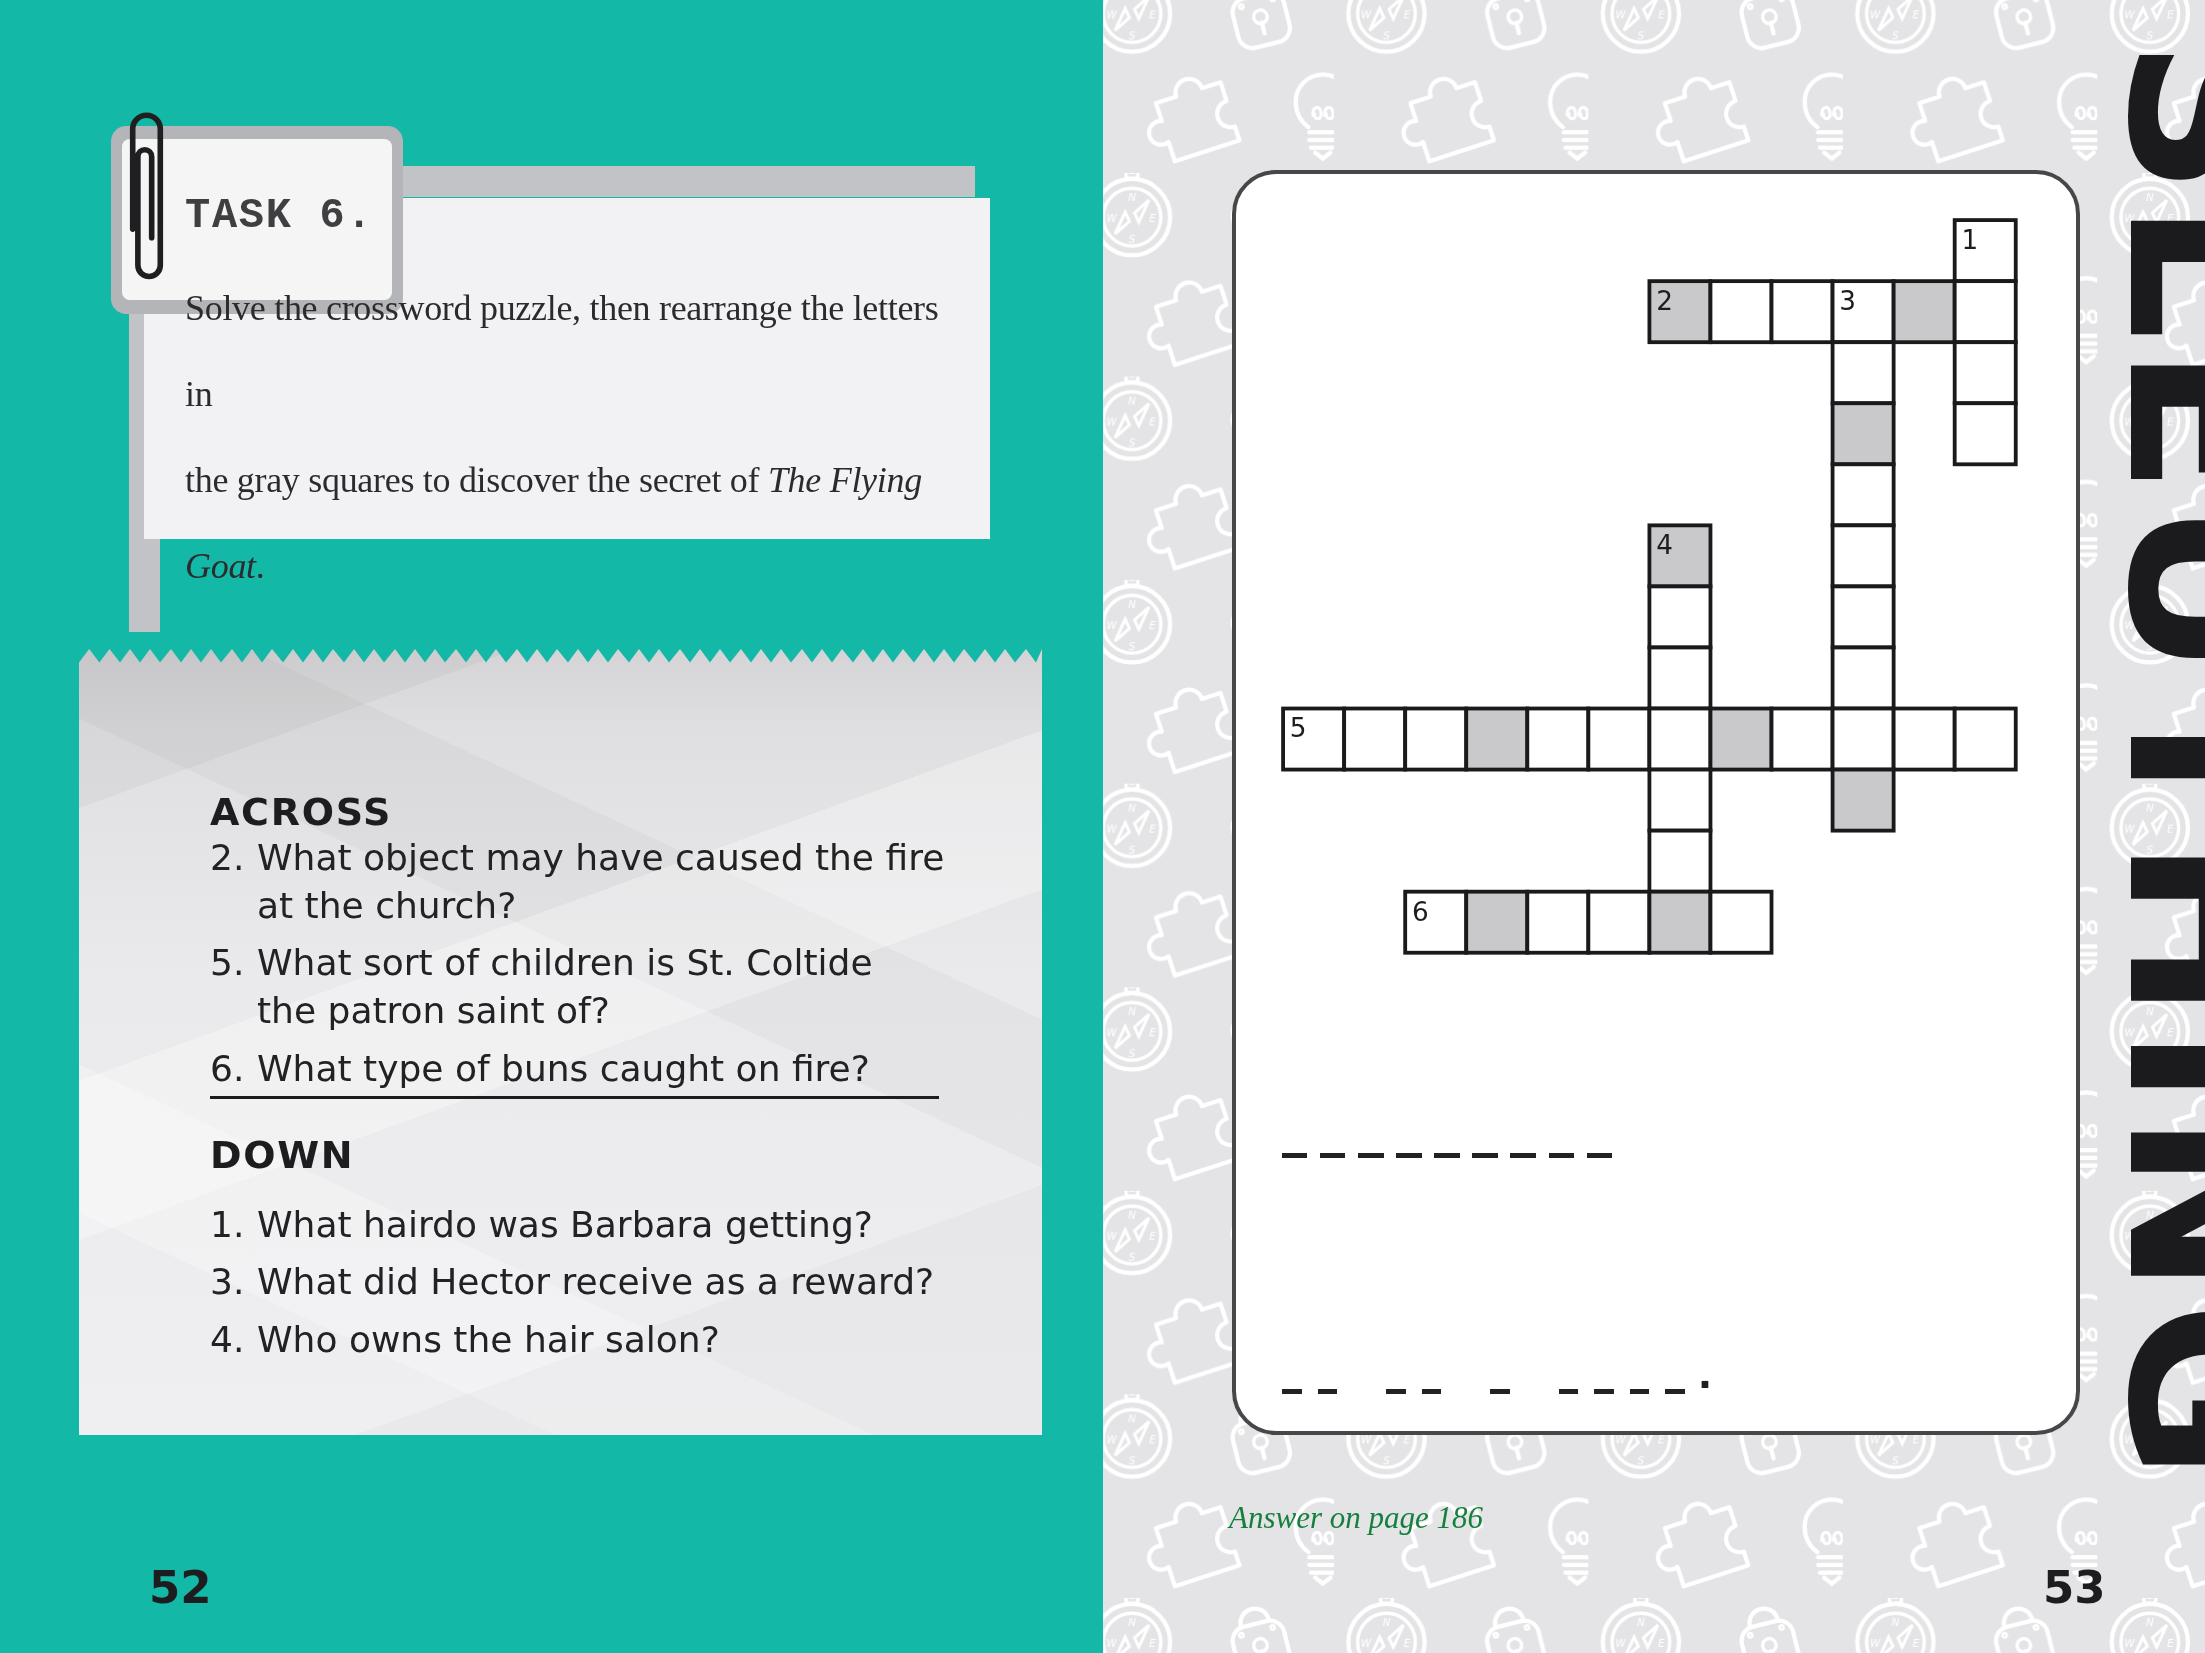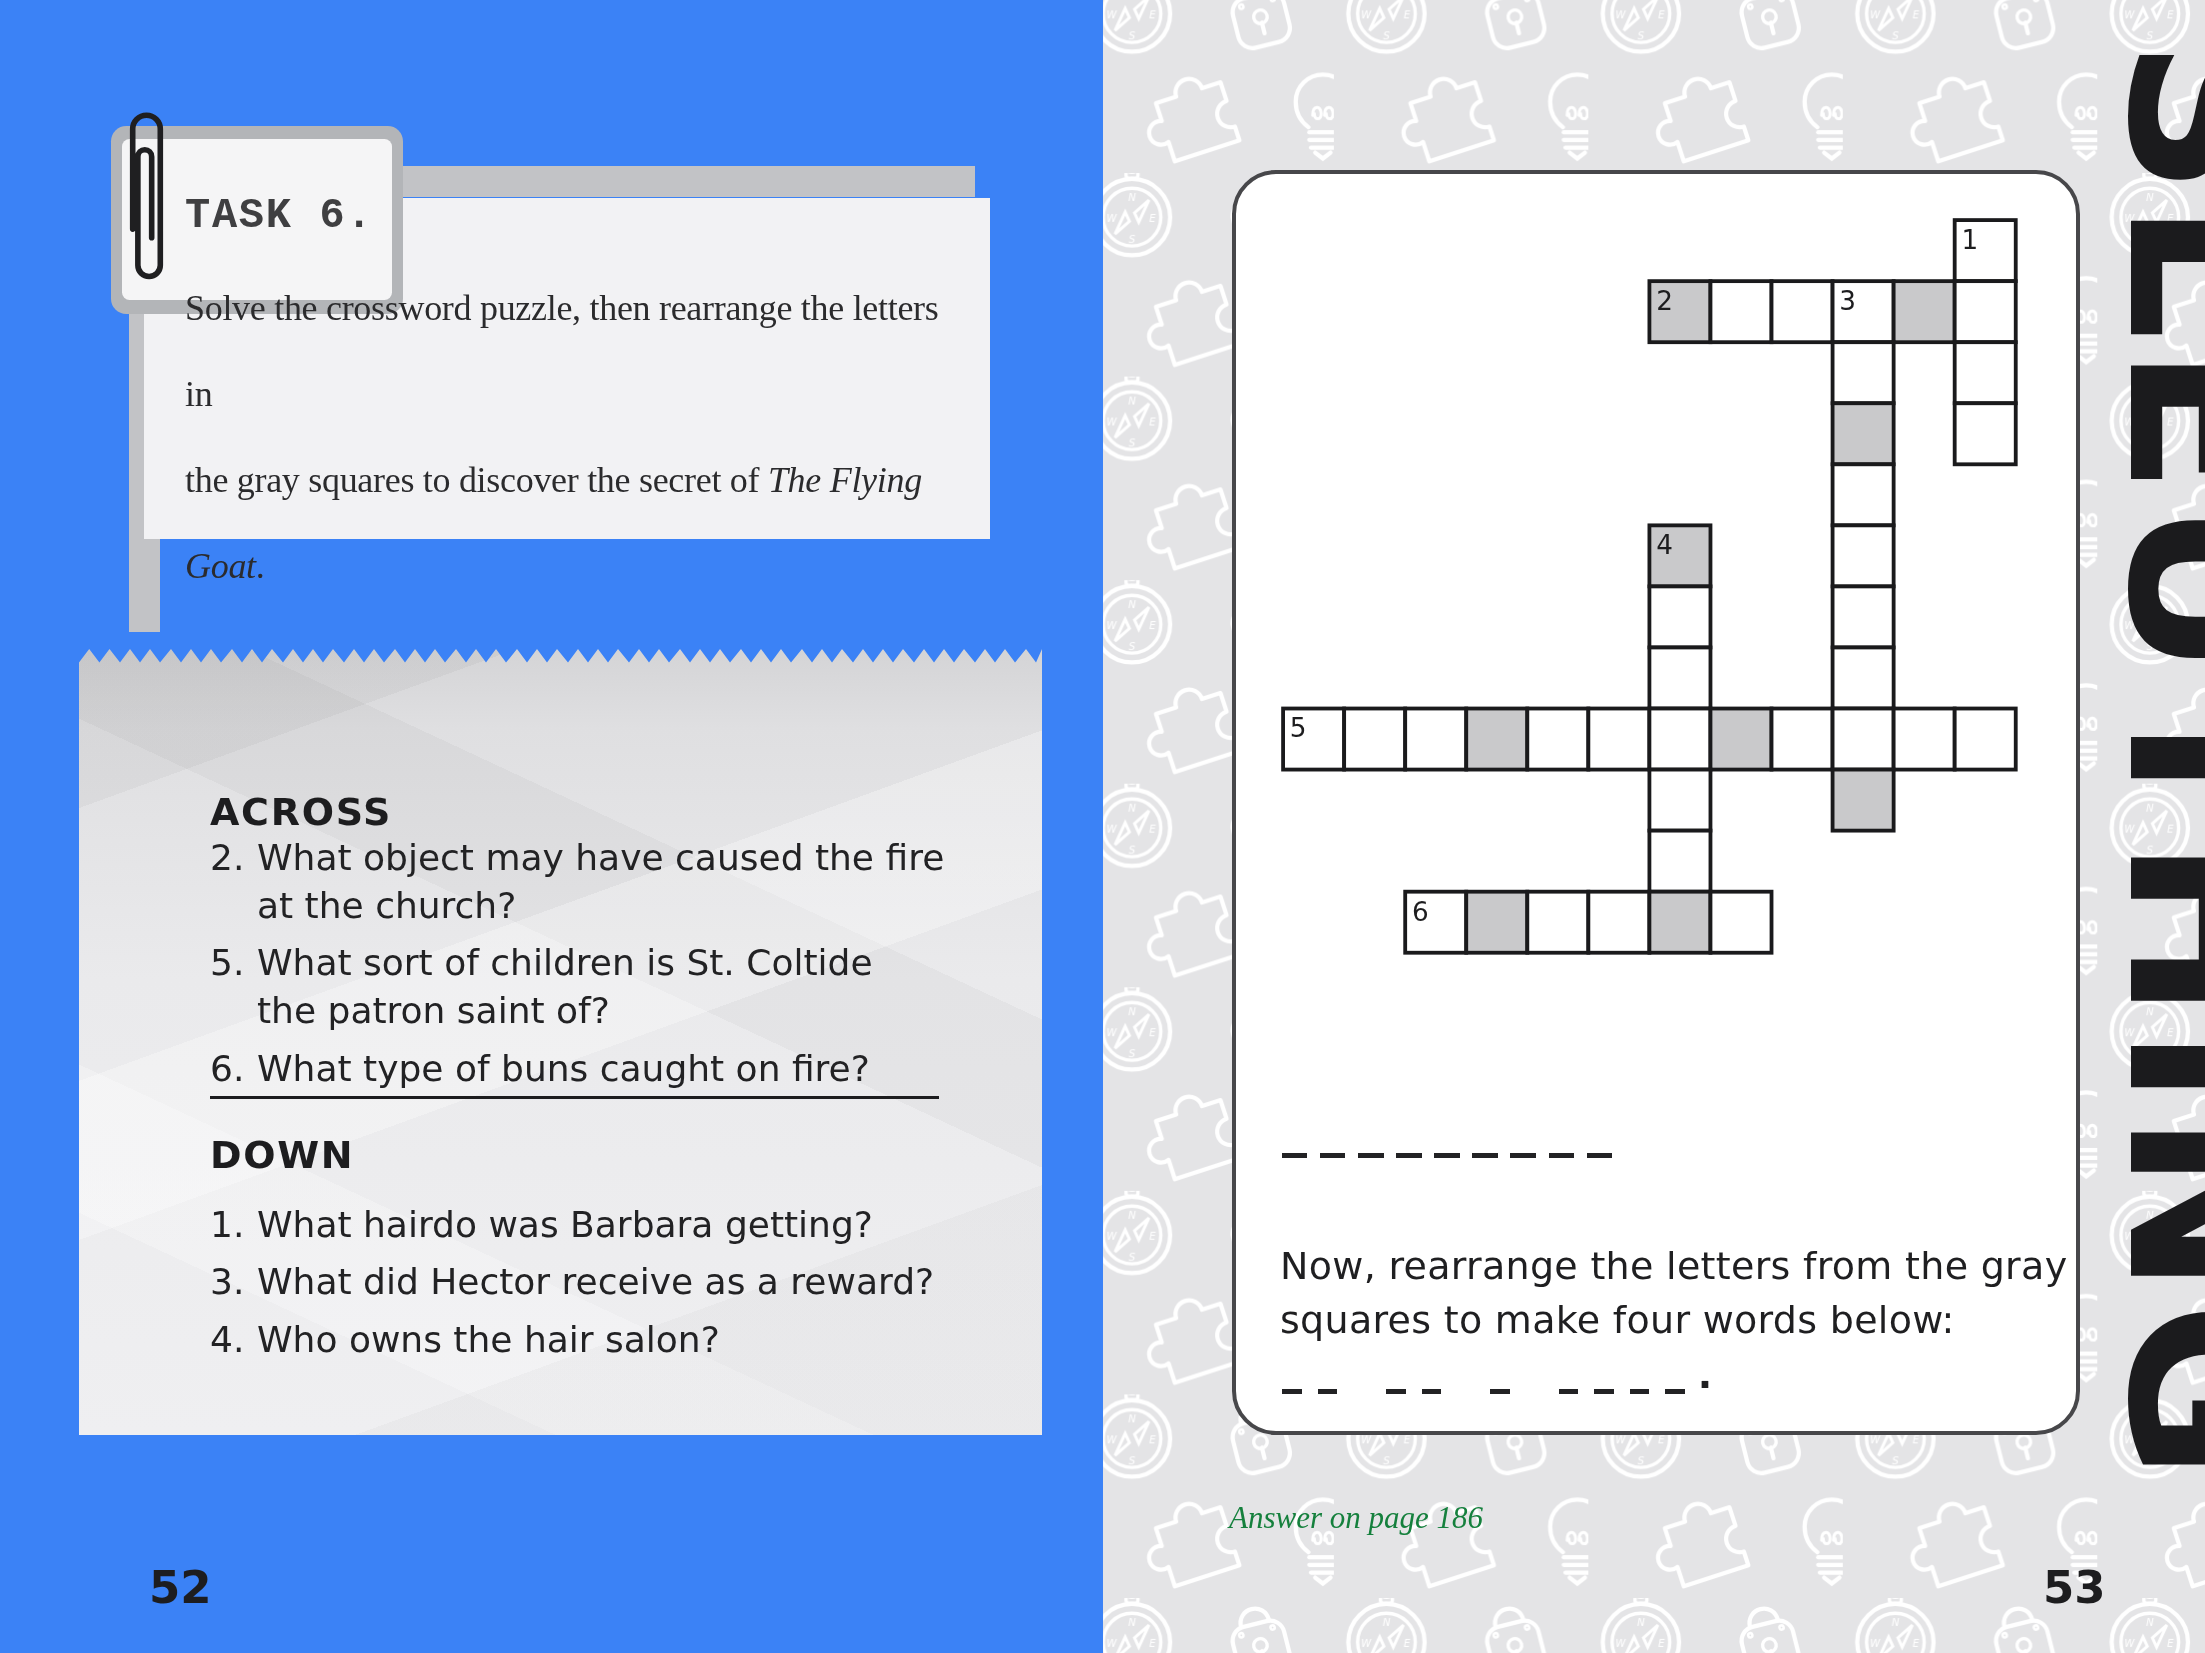--- a/index.html
+++ b/index.html
@@ -3,21 +3,21 @@
 <meta charset="utf-8">
 <style>
   html,body{margin:0;padding:0;}
   #stage{
     position:relative; width:2205px; height:1654px; overflow:hidden;
     background:#ffffff; font-family:"DejaVu Sans", sans-serif; color:#1f1f21;
   }
   .abs{position:absolute;}
 
   
-  #left-page{left:0;top:0;width:1103px;height:1654px;background:#3b82f6;}
+  #left-page{left:0;top:0;width:1103px;height:1654px;background:#14b8a6;}
   #accent-hbar{left:127px;top:166px;width:848px;height:30.5px;background:#c2c3c6;}
   #accent-vbar{left:129px;top:180px;width:30.5px;height:452px;background:#c2c3c6;}
   #instruction-panel{left:144px;top:198px;width:846px;height:341px;background:#f2f2f4;}
   #task-frame{left:111px;top:126px;width:292px;height:188px;background:#b3b5b8;border-radius:15.3px;}
   #task-inner{left:11px;top:12.7px;width:270px;height:161px;background:#f5f5f6;border-radius:7.6px;}
   #task-label{left:63px;top:53px;font-family:"Liberation Mono","DejaVu Sans Mono",monospace;
     font-size:42px;font-weight:700;letter-spacing:1.7px;color:#3f3f41;white-space:nowrap;}
   #paperclip{left:123px;top:98px;}
   #instruction-text{left:185px;top:265px;width:789px;font-family:"Liberation Serif","DejaVu Serif",serif;
     font-size:36px;line-height:86px;color:#2b2b2d;letter-spacing:-0.3px;}
@@ -214,24 +214,20 @@
           <text x="152" y="826" font-size="31" fill="#1d1d1f" font-family="DejaVu Sans, sans-serif">6</text>
           <rect x="216" y="792" width="72" height="72" fill="#c9c9cb" stroke="#1a1a1c" stroke-width="4.5"></rect>
           <rect x="288" y="792" width="72" height="72" fill="#ffffff" stroke="#1a1a1c" stroke-width="4.5"></rect>
           <rect x="360" y="792" width="72" height="72" fill="#ffffff" stroke="#1a1a1c" stroke-width="4.5"></rect>
           <rect x="432" y="792" width="72" height="72" fill="#c9c9cb" stroke="#1a1a1c" stroke-width="4.5"></rect>
           <rect x="504" y="792" width="72" height="72" fill="#ffffff" stroke="#1a1a1c" stroke-width="4.5"></rect>
         </svg>
 
       <div id="dash-row-1" class="abs"><span class="dash" style="width: 25.4px;"></span><span class="dash-gap" style="width: 12.7px;"></span><span class="dash" style="width: 25.4px;"></span><span class="dash-gap" style="width: 12.7px;"></span><span class="dash" style="width: 25.4px;"></span><span class="dash-gap" style="width: 12.7px;"></span><span class="dash" style="width: 25.4px;"></span><span class="dash-gap" style="width: 12.7px;"></span><span class="dash" style="width: 25.4px;"></span><span class="dash-gap" style="width: 12.7px;"></span><span class="dash" style="width: 25.4px;"></span><span class="dash-gap" style="width: 12.7px;"></span><span class="dash" style="width: 25.4px;"></span><span class="dash-gap" style="width: 12.7px;"></span><span class="dash" style="width: 25.4px;"></span><span class="dash-gap" style="width: 12.7px;"></span><span class="dash" style="width: 25.4px;"></span></div>
 
-      <div id="question2" class="abs rp-text">
-        <span>Now, rearrange the letters from the gray</span><br>
-        <span>squares to make four words below:</span>
-      </div>
       <div id="dash-row-2" class="abs"><span class="dash" style="width: 19.5px;"></span><span class="dash-gap" style="width: 16px;"></span><span class="dash" style="width: 19.5px;"></span><span class="dash-gap" style="width: 49px;"></span><span class="dash" style="width: 19.5px;"></span><span class="dash-gap" style="width: 16px;"></span><span class="dash" style="width: 19.5px;"></span><span class="dash-gap" style="width: 49px;"></span><span class="dash" style="width: 19.5px;"></span><span class="dash-gap" style="width: 49px;"></span><span class="dash" style="width: 19.5px;"></span><span class="dash-gap" style="width: 16px;"></span><span class="dash" style="width: 19.5px;"></span><span class="dash-gap" style="width: 16px;"></span><span class="dash" style="width: 19.5px;"></span><span class="dash-gap" style="width: 16px;"></span><span class="dash" style="width: 19.5px;"></span><span style="font-size: 38px; font-weight: 600; vertical-align: bottom;"> .</span></div>
     </div>
 
     <div id="answer-note" class="abs">Answer on page 186</div>
     <div id="page-right-num" class="abs pagenum">53</div>
   </div>
 
   <div id="edge-text" class="abs">SLEUTHING</div>
 </div>
 

